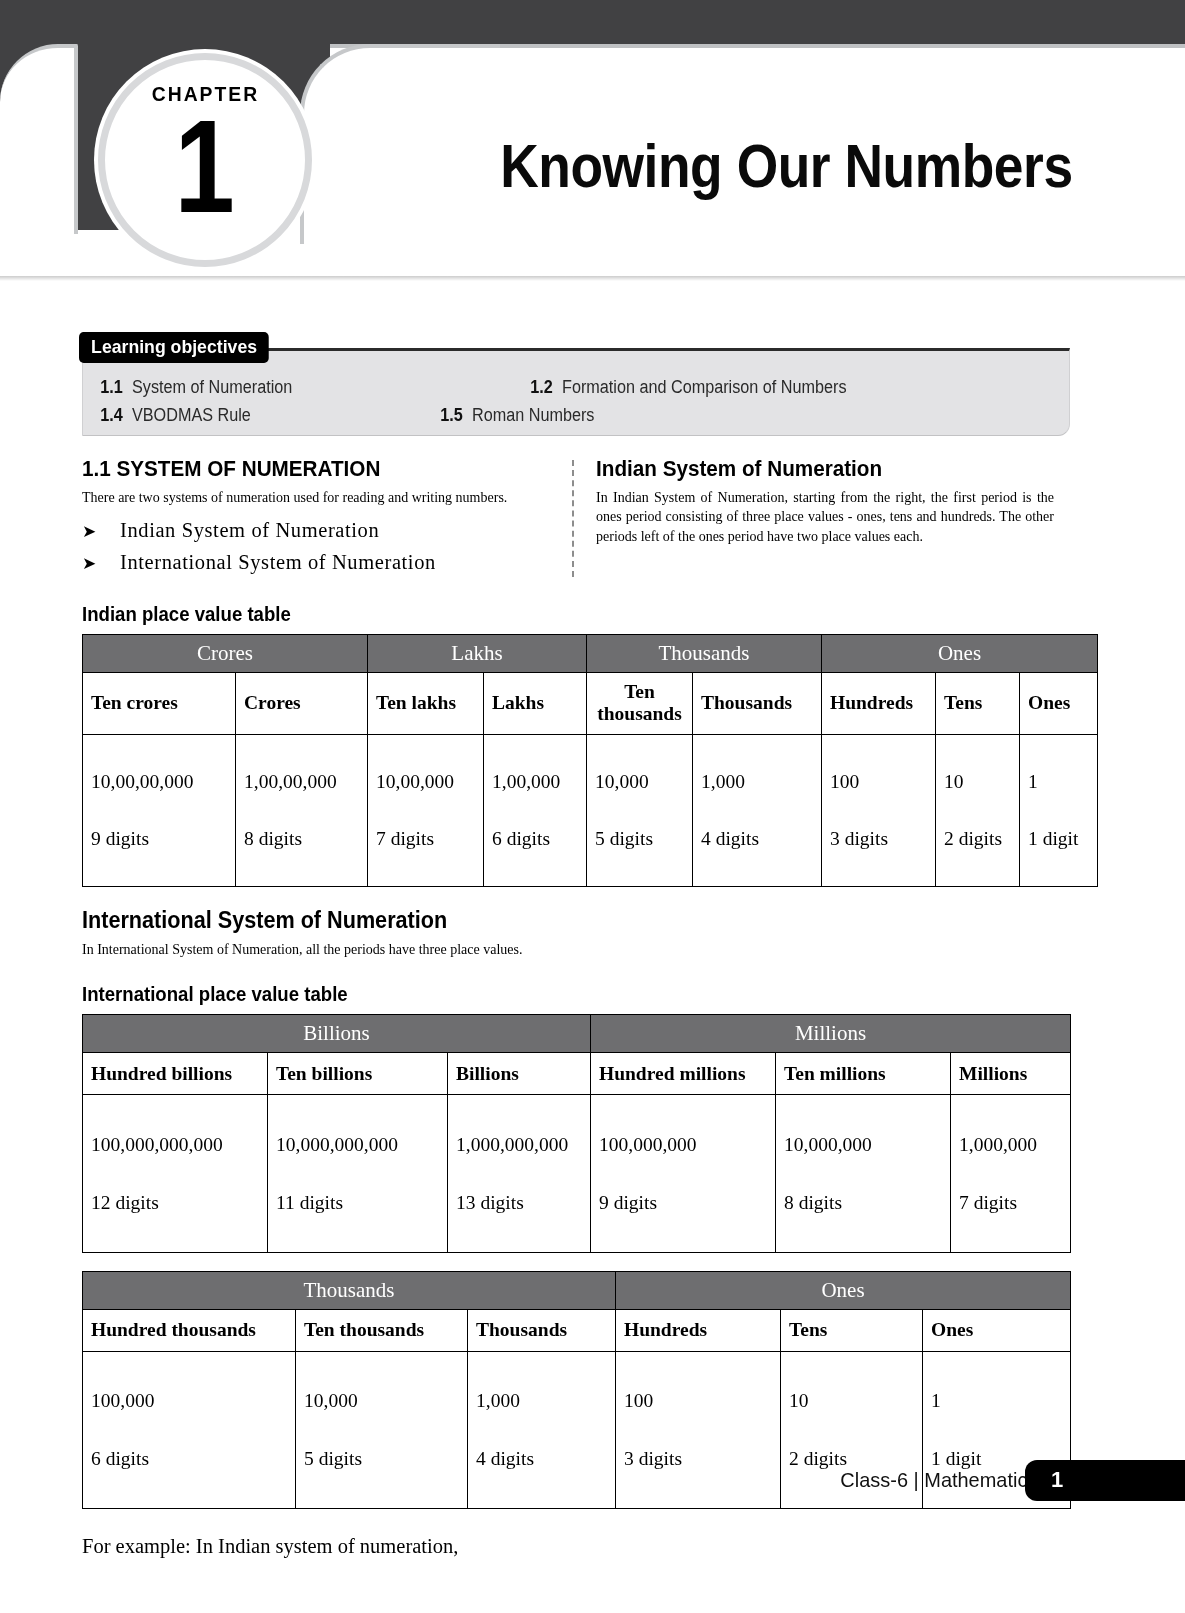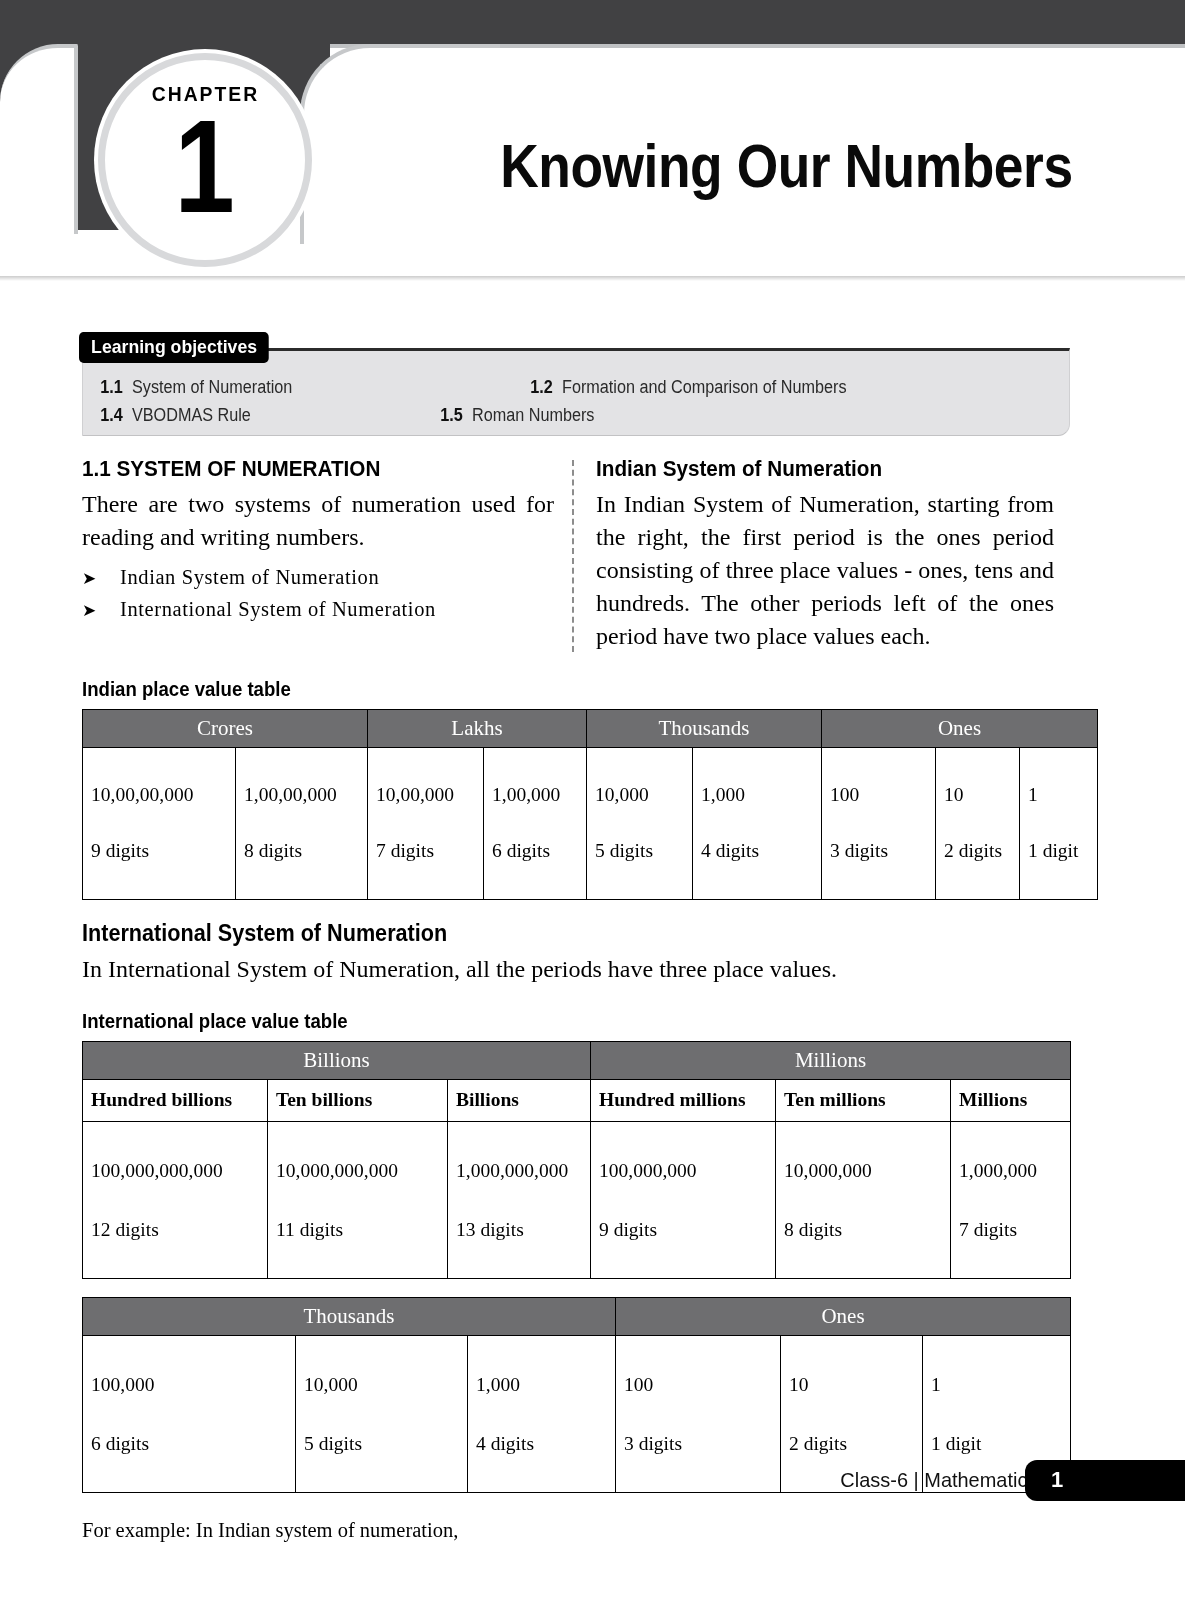--- a/index.html
+++ b/index.html
@@ -207,21 +207,21 @@
     font-size: 22px;
     font-weight: bold;
     margin: 0 0 6px 0;
     color: #000;
     transform: scaleX(0.94);
     transform-origin: left center;
     white-space: nowrap;
   }
   p.body {
     font-family: "Liberation Serif", serif;
-    font-size: 24px;
+    font-size: 14px;
     line-height: 1.38;
     margin: 0;
     color: #000;
     text-align: justify;
   }
   ul.arrow-list {
     list-style: none;
     margin: 8px 0 0 0;
     padding: 0;
   }
@@ -439,20 +439,31 @@
         <col style="width:78px">
     </colgroup>
     <tbody>
         <tr>
       <th class="period" colspan="2">Crores</th>
       <th class="period" colspan="2">Lakhs</th>
       <th class="period" colspan="2">Thousands</th>
       <th class="period" colspan="3">Ones</th>
     </tr>
     <tr>
+      <td class="sub-b">Ten crores</td>
+      <td class="sub-b">Crores</td>
+      <td class="sub-b">Ten lakhs</td>
+      <td class="sub-b">Lakhs</td>
+      <td class="sub-b center">Ten thousands</td>
+      <td class="sub-b">Thousands</td>
+      <td class="sub-b">Hundreds</td>
+      <td class="sub-b">Tens</td>
+      <td class="sub-b">Ones</td>
+    </tr>
+    <tr>
       <td class="val">
         <div>10,00,00,000</div>
         <div>9 digits</div>
       </td>
       <td class="val">
         <div>1,00,00,000</div>
         <div>8 digits</div>
       </td>
       <td class="val">
         <div>10,00,000</div>
@@ -553,20 +564,28 @@
       <col style="width:165px">
         <col style="width:142px">
         <col style="width:148px">
     </colgroup>
     <tbody>
         <tr>
       <th class="period" colspan="3">Thousands</th>
       <th class="period" colspan="3">Ones</th>
     </tr>
     <tr>
+      <td class="sub-n">Hundred thousands</td>
+      <td class="sub-n">Ten thousands</td>
+      <td class="sub-n">Thousands</td>
+      <td class="sub-n">Hundreds</td>
+      <td class="sub-n">Tens</td>
+      <td class="sub-n">Ones</td>
+    </tr>
+    <tr>
       <td class="val2">
         <div>100,000</div>
         <div>6 digits</div>
       </td>
       <td class="val2">
         <div>10,000</div>
         <div>5 digits</div>
       </td>
       <td class="val2">
         <div>1,000</div>

